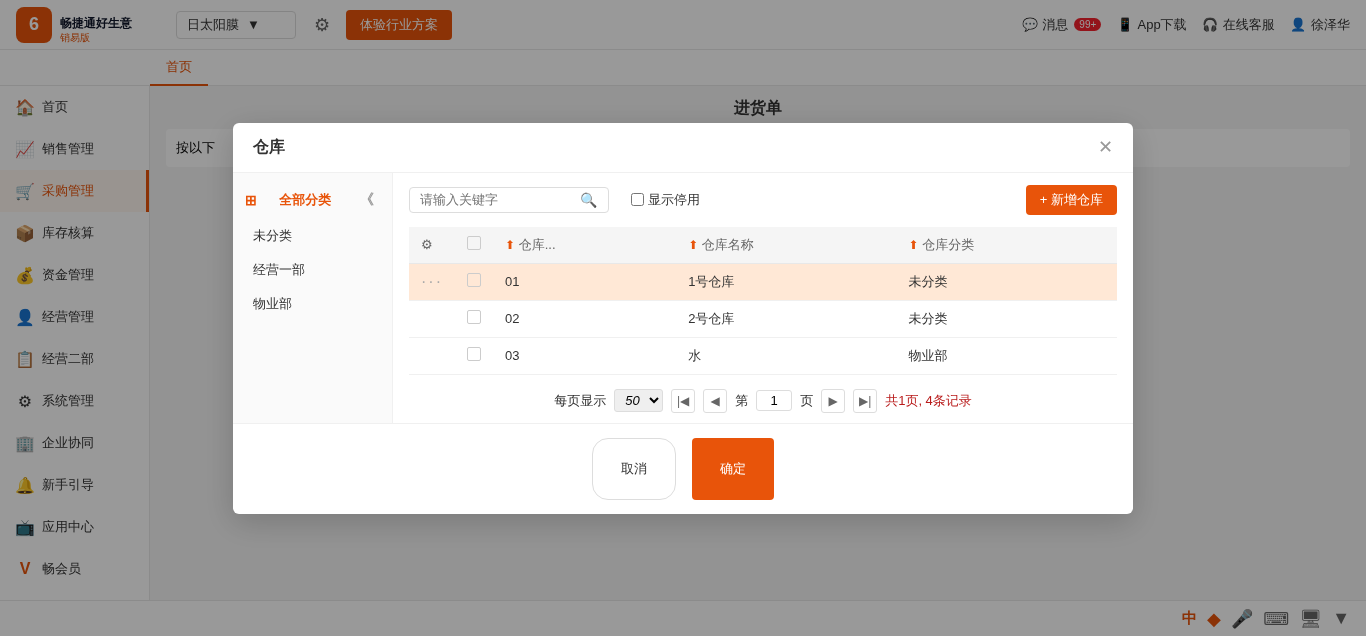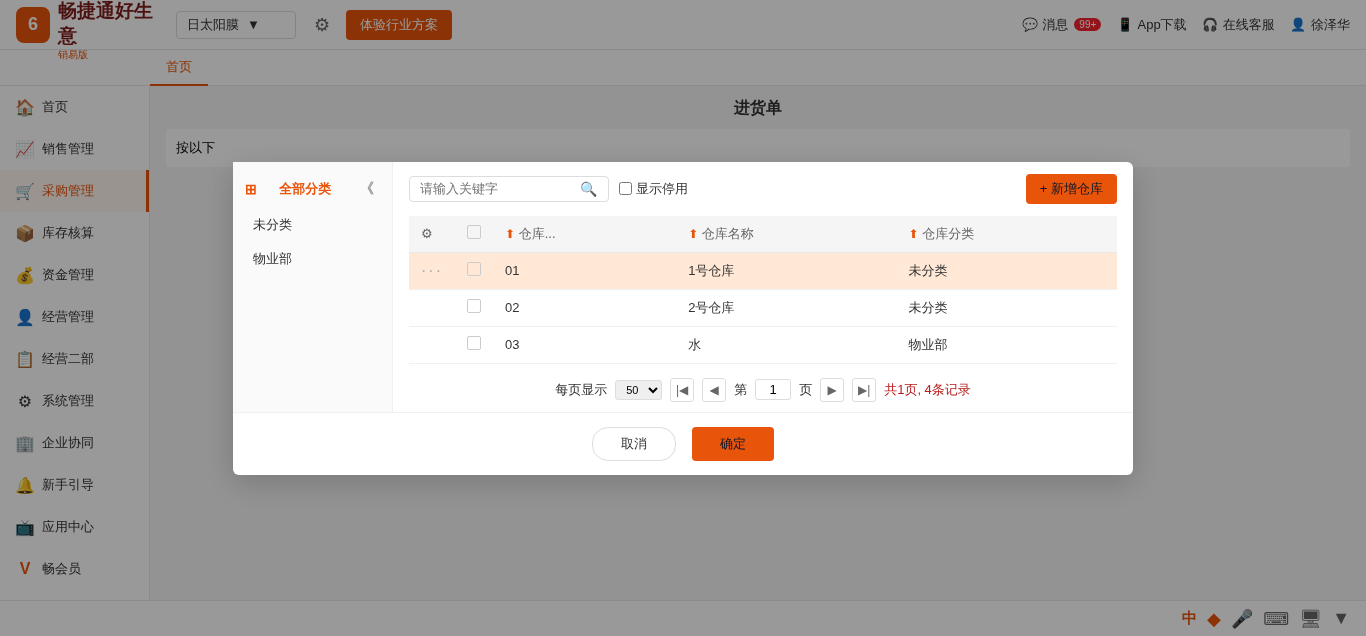--- a/index.html
+++ b/index.html
@@ -27,21 +27,21 @@
       background: #e8540a;
       border-radius: 8px;
       display: flex;
       align-items: center;
       justify-content: center;
       color: white;
       font-weight: bold;
       font-size: 18px;
       margin-right: 8px;
     }
-    .logo-text { font-size: 19px; color: #7f1d1d; font-weight: bold; line-height: 1.3; margin-top: 12px; }
+    .logo-text { font-size: 12px; color: #0f172a; font-weight: bold; line-height: 1.3; margin-top: 12px; }
     .logo-sub { font-size: 10px; color: #e8540a; }
     .store-selector {
       display: flex;
       align-items: center;
       border: 1px solid #ddd;
       border-radius: 4px;
       padding: 4px 10px;
       margin: 0 10px;
       cursor: pointer;
       min-width: 120px;
@@ -253,21 +253,21 @@
       flex: 1;
       display: flex;
       flex-direction: column;
       padding: 12px 16px 0;
       overflow: hidden;
     }
     .table-toolbar {
       display: flex;
       align-items: center;
       margin-bottom: 12px;
-      gap: 10px;
+      gap: 22px;
       justify-content: center;
     }
     .search-input-wrap {
       display: flex;
       align-items: center;
       border: 1px solid #ddd;
       border-radius: 4px;
       padding: 4px 10px;
       background: #fff;
       width: 200px;
@@ -284,21 +284,21 @@
       display: flex;
       align-items: center;
       gap: 4px;
       font-size: 13px;
       color: #333;
       cursor: pointer;
     }
     .add-btn {
       margin-left: auto;
       background: #e8540a;
-      color: #0f172a;
+      color: #ffffff;
       border: none;
       border-radius: 4px;
       padding: 6px 14px;
       cursor: pointer;
       font-size: 13px;
       display: flex;
       align-items: center;
       gap: 4px;
     }
 
@@ -350,22 +350,23 @@
       justify-content: center;
       padding: 14px 0 10px;
       gap: 8px;
       font-size: 13px;
       color: #333;
     }
     .select-box {
       border: 1px solid #ddd;
       border-radius: 3px;
       padding: 2px 6px;
-      font-size: 11px;
-      cursor: pointer;
+      font-size: 13px;
+      cursor: pointer;
+      font-style: italic;
     }
     .page-btn {
       width: 24px;
       height: 24px;
       display: flex;
       align-items: center;
       justify-content: center;
       border: 1px solid #ddd;
       border-radius: 3px;
       cursor: pointer;
@@ -388,28 +389,28 @@
       display: flex;
       justify-content: center;
       gap: 16px;
       padding: 14px 20px;
       border-top: 1px solid #f0f0f0;
     }
     .cancel-btn {
       border: 1px solid #ddd;
       background: #fff;
       border-radius: 16px;
-      padding: 7px 28px;
+      padding: 21px 28px;
       cursor: pointer;
       font-size: 13px;
       color: #333;
     }
     .confirm-btn {
       background: #e8540a;
-      color: #0f172a;
+      color: #ffffff;
       border: none;
       border-radius: 4px;
       padding: 7px 28px;
       cursor: pointer;
       font-size: 13px;
     }
 
     
     .bottom-bar {
       position: fixed;
@@ -531,30 +532,35 @@
     <div class="page-title">进货单</div>
     <div class="filter-bar">
       <span>按以下</span>
     </div>
   </div>
 </div>
 
 <div class="modal-overlay">
   <div class="modal">
 
+    <div class="modal-header">
+      <span class="modal-title">仓库</span>
+      <span class="modal-close">✕</span>
+    </div>
 
     <div class="modal-body">
 
       <div class="cat-sidebar">
         <div class="cat-header">
           <span style="font-size:14px;">⊞</span>
           <span>全部分类</span>
           <span class="collapse-btn">《</span>
         </div>
         <div class="cat-item">未分类</div>
+        <div class="cat-item">经营一部</div>
         <div class="cat-item">物业部</div>
       </div>
 
       <div class="modal-table-area">
 
         <div class="table-toolbar">
           <div class="search-input-wrap">
             <input type="text" placeholder="请输入关键字" style="">
             <span class="s-icon">🔍</span>
           </div>

